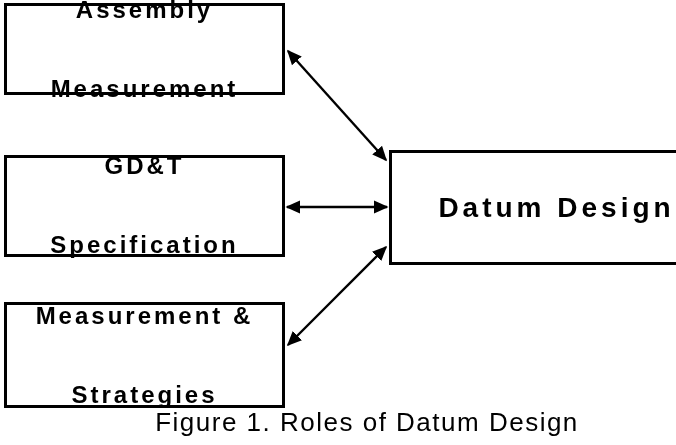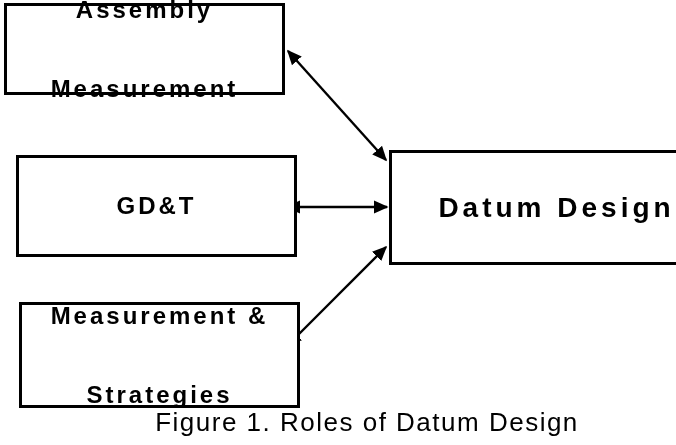--- a/index.html
+++ b/index.html
@@ -35,22 +35,22 @@
     align-items: center;
     justify-content: center;
     text-align: center;
     font-weight: bold;
     font-size: 24px;
     line-height: 33px;
     letter-spacing: 3px;
     gap: 46px;
   }
   .box-assembly    { left: 4px;   top: 3px;   width: 281px; height: 92px;  }
-  .box-gdt         { left: 16px;   top: 155px; width: 281px; height: 102px; padding-bottom: 2px; }
-  .box-measurement { left: 19px;   top: 302px; width: 281px; height: 106px;  }
+  .box-gdt         { left: 4px;   top: 155px; width: 281px; height: 102px; padding-bottom: 2px; }
+  .box-measurement { left: 4px;   top: 302px; width: 281px; height: 106px;  }
   .box-datum       { left: 389px; top: 150px; width: 335px; height: 115px;
                      font-size: 28px; letter-spacing: 4px; }
   .caption {
     position: absolute;
     left: 0;
     top: 407px;
     width: 100%;
     text-align: center;
     text-indent: 18px;
     font-size: 26px;
@@ -76,20 +76,21 @@
     <line class="arrow-line" x1="288" y1="345" x2="386" y2="247" marker-start="url(#arrowhead)" marker-end="url(#arrowhead)"></line>
   </svg>
 
   <div class="box box-assembly">
     <div>Assembly</div>
     <div>Measurement</div>
   </div>
 
   <div class="box box-gdt">
     <div>GD&amp;T</div>
+    <div>Specification</div>
   </div>
 
   <div class="box box-measurement">
     <div>Measurement &amp;</div>
     <div>Strategies</div>
   </div>
 
   <div class="box box-datum">
     <div>Datum Design</div>
   </div>

